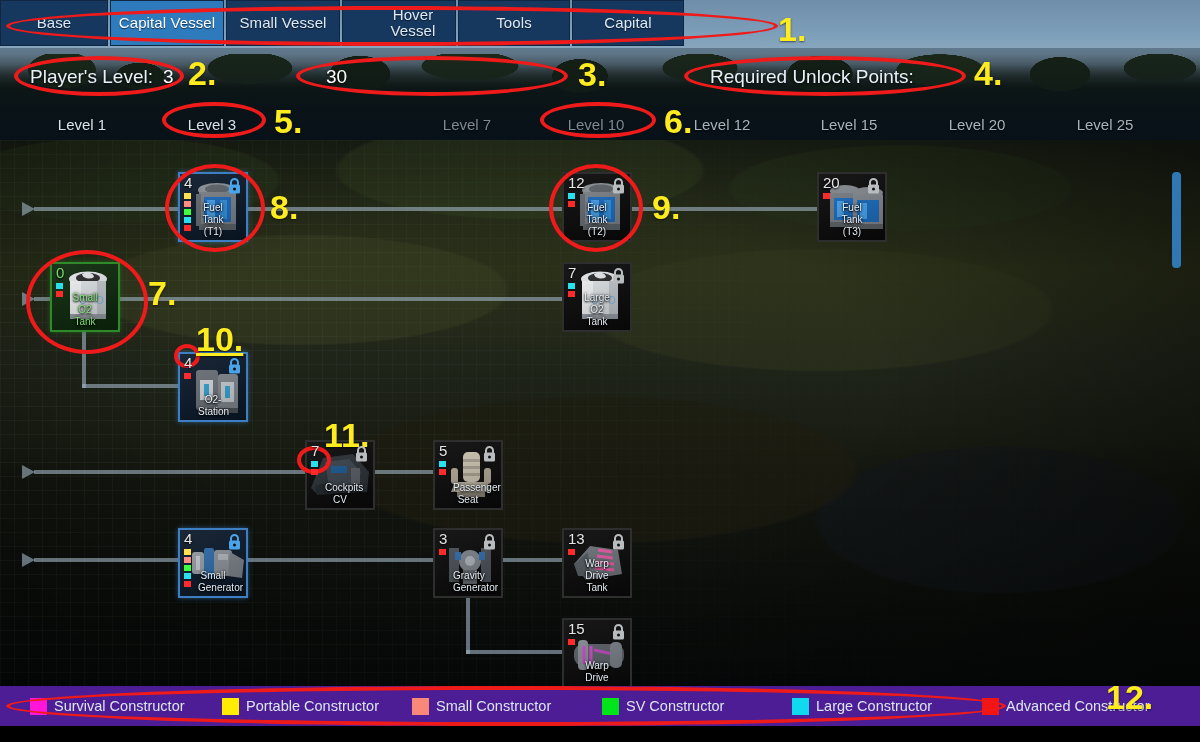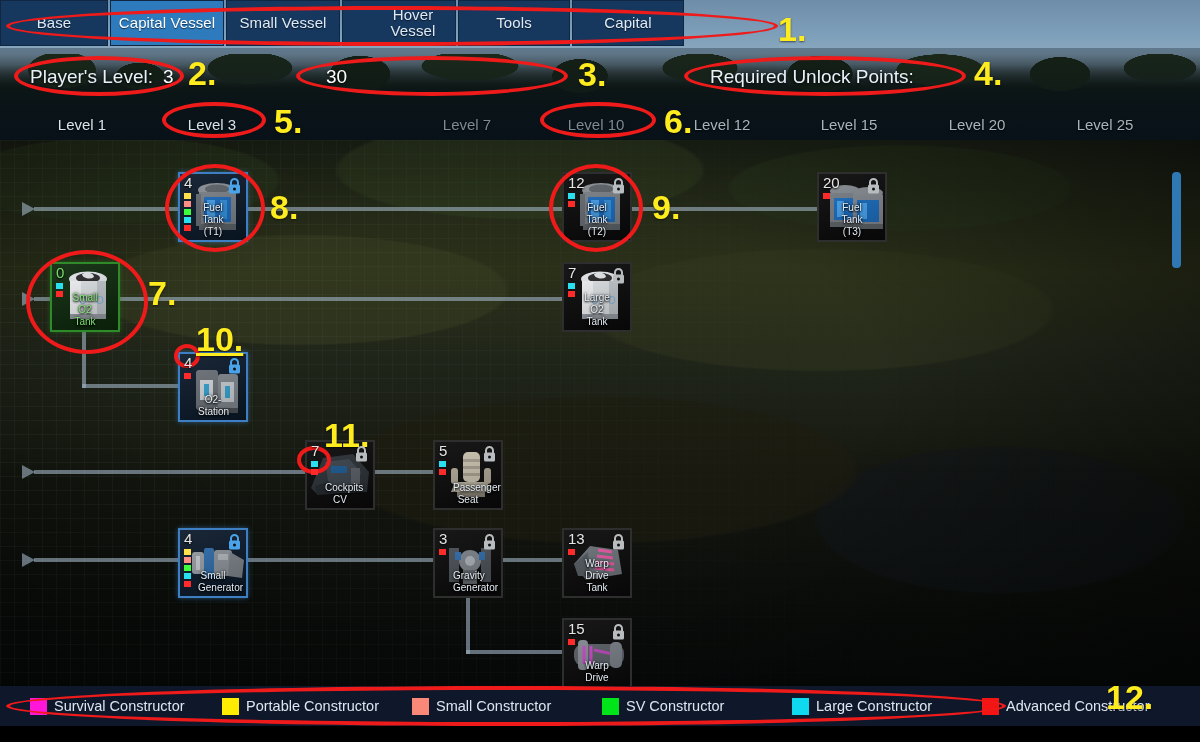--- a/index.html
+++ b/index.html
@@ -145,21 +145,21 @@
     position:absolute; left:0; right:0; bottom:2px; z-index:4;
     font-size:10px; line-height:12px; text-align:center; color:#e4ecf4;
     text-shadow:0 1px 2px #000, 0 0 3px #000; padding:0 18px;
   }
   .node.unlocked .lbl { color:#80e373; }
   .shine { position:absolute; inset:0; background:linear-gradient(160deg, rgba(255,255,255,.06), rgba(0,0,0,.25)); }
 
   
   .legend {
     position:absolute; left:0; top:686px; width:1200px; height:40px;
-    background:#0f172a; display:flex; align-items:center;
+    background:#4c1d95; display:flex; align-items:center;
   }
   .legend .lg-item { display:flex; align-items:center; position:absolute; }
   .legend .sw { width:17px; height:17px; margin-right:7px; display:inline-block; }
   .legend .ltxt { color:#dbe6f0; font-size:14.5px; white-space:nowrap; }
   .bottombar { position:absolute; left:0; top:726px; width:1200px; height:16px; background:#000; }
 
   
   .scroll-track { position:absolute; left:1172px; top:148px; width:9px; height:530px; background:transparent; }
   .scroll-thumb { position:absolute; left:1172px; top:172px; width:9px; height:96px; background:#2f78b4; border-radius:4px; }
 

